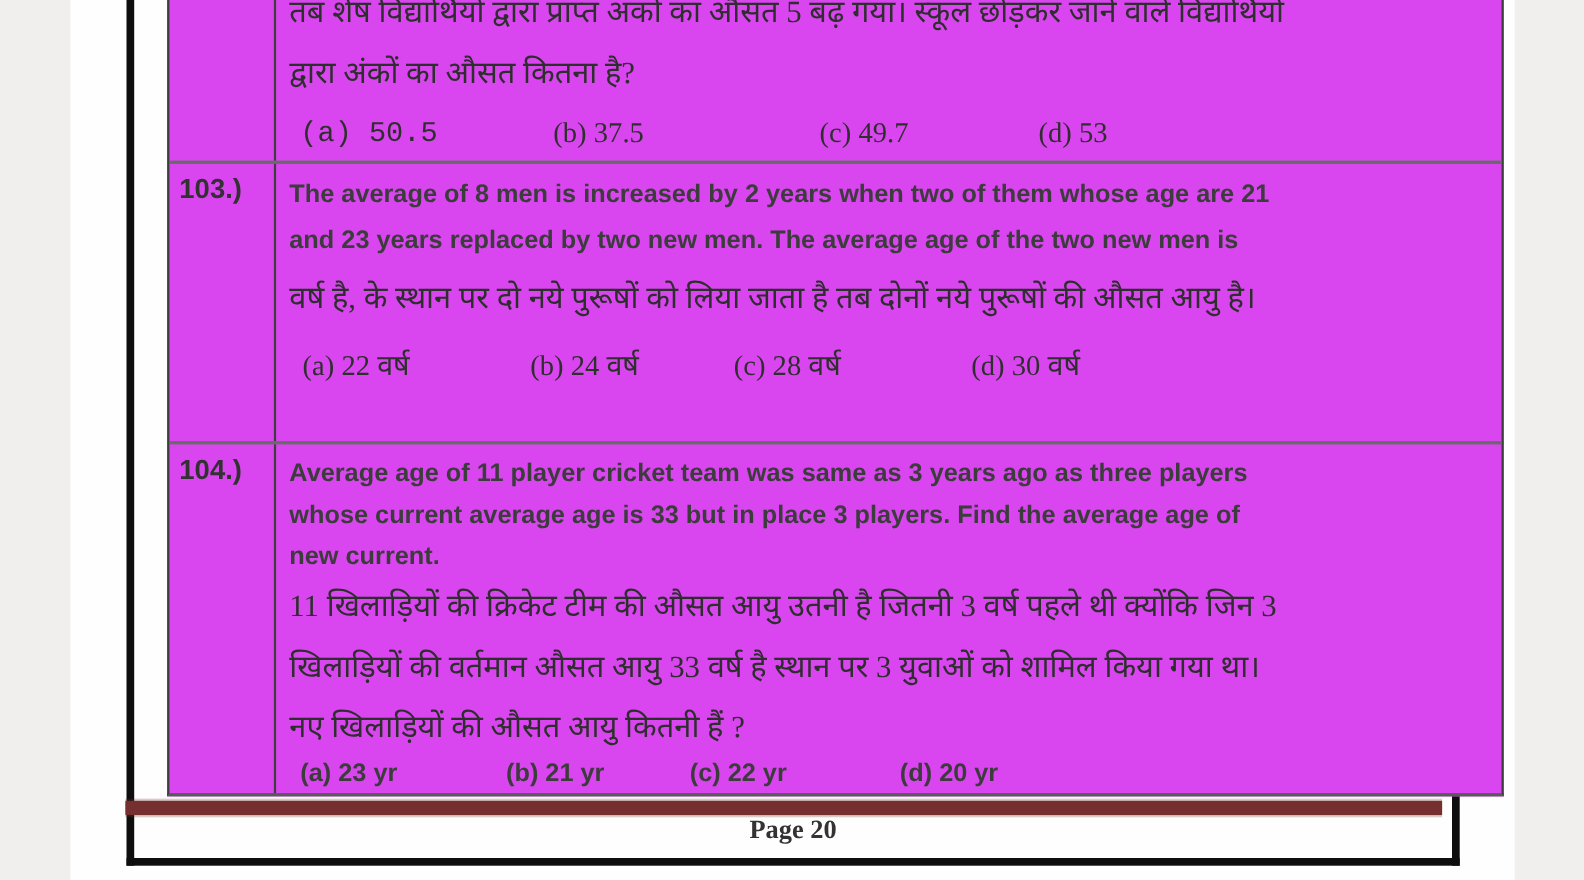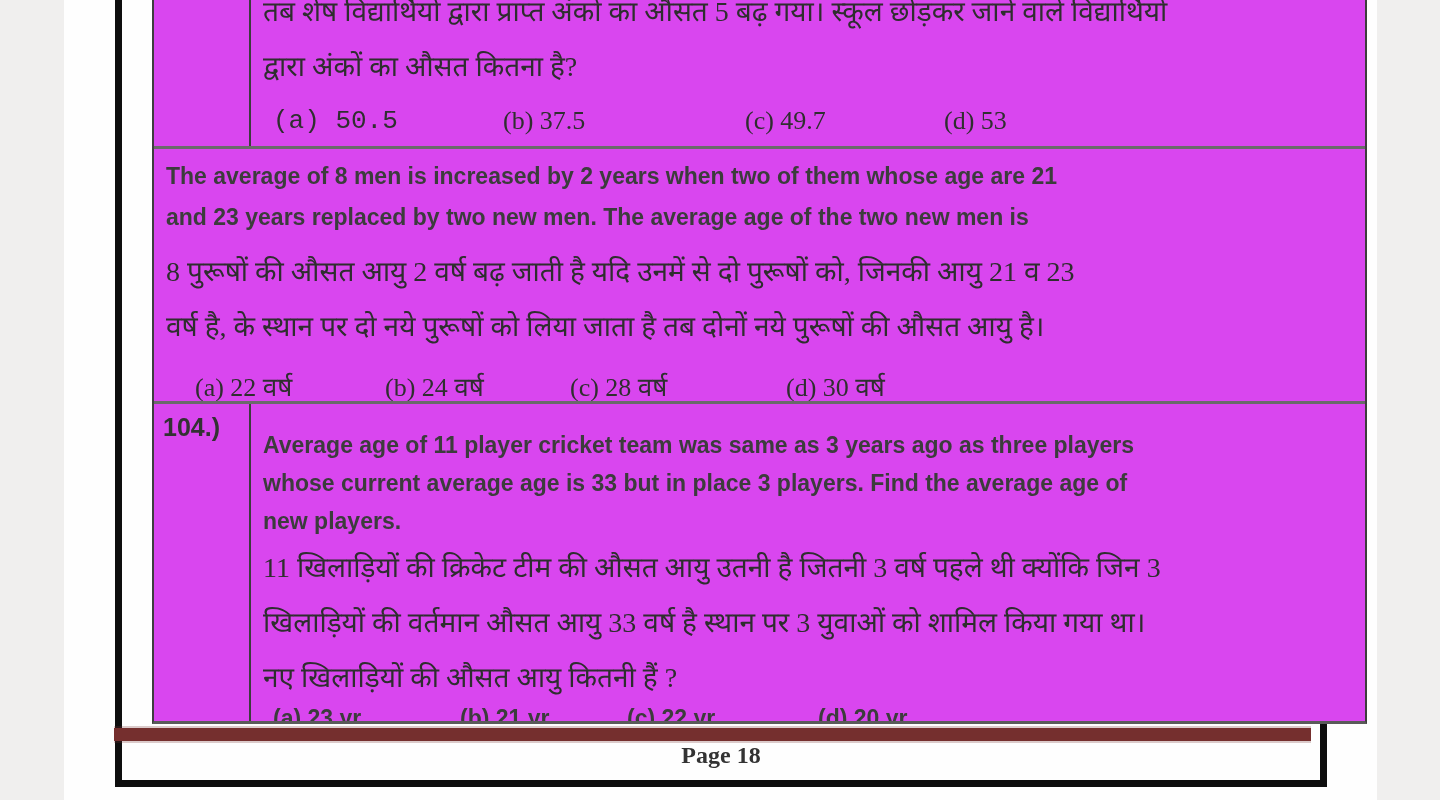--- a/index.html
+++ b/index.html
@@ -54,37 +54,37 @@
   .hi-line {
     font: 400 28px "Liberation Serif", serif;
     color: #2e2e2e;
     white-space: nowrap;
     line-height: 55px;
   }
 
   .r1 .lines { margin-top: -16px; }
   .r2 .lines-en { margin-top: 7px; }
   .r2 .lines-hi { margin-top: 6px; }
-  .r3 .lines-en { margin-top: 22px; }
+  .r3 .lines-en { margin-top: 6px; }
   .r3 .lines-hi { margin-top: 0; }
 
   .opts { position: relative; height: 34px; }
   .r1 .opts { margin-top: 12px; }
   .r2 .opts { margin-top: 14px; }
   .r3 .opts { margin-top: 0; }
 
   .opt { position: absolute; top: 0; white-space: nowrap; }
   .opt-serif { font: 400 26px "Liberation Serif", serif; color: #2f2f2f; }
   .opt-sans  { font: 700 23px "Liberation Sans", sans-serif; color: #3c3c3c; }
 
   
   .r1 .opt.o0 { left: 10px; font-family: Liberation Mono, monospace; }  .r1 .opt.o1 { left: 240px; }
   .r1 .opt.o2 { left: 482px; } .r1 .opt.o3 { left: 681px; }
 
-  .r2 .opt.o0 { left: 12px; margin-left: 17px; }  .r2 .opt.o1 { left: 219px; }
+  .r2 .opt.o0 { left: 12px; }  .r2 .opt.o1 { left: 219px; }
   .r2 .opt.o2 { left: 404px; } .r2 .opt.o3 { left: 620px; }
 
   .r3 .opt.o0 { left: 10px; }  .r3 .opt.o1 { left: 197px; }
   .r3 .opt.o2 { left: 364px; } .r3 .opt.o3 { left: 555px; }
 
   .accent-bar {
     position: absolute; left: 50px; top: 728px; width: 1197px; height: 13px;
     background: #752f2e;
     box-shadow: 0 -2px 0 rgba(117, 47, 46, 0.25), 0 2px 0 rgba(117, 47, 46, 0.25);
   }
@@ -116,60 +116,60 @@
           <div class="opts">
             <span class="opt opt-serif o0">(a) 50.5</span>
             <span class="opt opt-serif o1">(b) 37.5</span>
             <span class="opt opt-serif o2">(c) 49.7</span>
             <span class="opt opt-serif o3">(d) 53</span>
           </div>
         </div>
       </div>
 
       <div class="qrow r2">
+        <div class="numcell">103.)</div>
         <div class="txtcell">
           <div class="lines-en">
             <div class="en-line">The average of 8 men is increased by 2 years when two of them whose age are 21</div>
             <div class="en-line">and 23 years replaced by two new men. The average age of the two new men is</div>
           </div>
           <div class="lines-hi">
-            <div class="hi-line">8 पुरूषों की औसत आयु 2 वर्ष बढ़ जाती है यदि उनमें से दो पुरूषों को, जिनकी आयु 21 व 23</div>
             <div class="hi-line">वर्ष है, के स्थान पर दो नये पुरूषों को लिया जाता है तब दोनों नये पुरूषों की औसत आयु है।</div>
           </div>
           <div class="opts">
             <span class="opt opt-serif o0">(a) 22 वर्ष</span>
             <span class="opt opt-serif o1">(b) 24 वर्ष</span>
             <span class="opt opt-serif o2">(c) 28 वर्ष</span>
             <span class="opt opt-serif o3">(d) 30 वर्ष</span>
           </div>
         </div>
       </div>
 
       <div class="qrow r3">
         <div class="numcell">104.)</div>
         <div class="txtcell">
           <div class="lines-en">
             <div class="en-line">Average age of 11 player cricket team was same as 3 years ago as three players</div>
             <div class="en-line">whose current average age is 33 but in place 3 players. Find the average age of</div>
-            <div class="en-line">new players.</div>
+            <div class="en-line">new current.</div>
           </div>
           <div class="lines-hi">
             <div class="hi-line">11 खिलाड़ियों की क्रिकेट टीम की औसत आयु उतनी है जितनी 3 वर्ष पहले थी क्योंकि जिन 3</div>
             <div class="hi-line">खिलाड़ियों की वर्तमान औसत आयु 33 वर्ष है स्थान पर 3 युवाओं को शामिल किया गया था।</div>
             <div class="hi-line">नए खिलाड़ियों की औसत आयु कितनी हैं ?</div>
           </div>
           <div class="opts">
             <span class="opt opt-sans o0">(a) 23 yr</span>
             <span class="opt opt-sans o1">(b) 21 yr</span>
             <span class="opt opt-sans o2">(c) 22 yr</span>
             <span class="opt opt-sans o3">(d) 20 yr</span>
           </div>
         </div>
       </div>
 
     </div>
 
     <div class="accent-bar"></div>
 
-    <div class="page-number">Page 18</div>
+    <div class="page-number">Page 20</div>
 
   </div>
 </div>
 
 </body></html>

